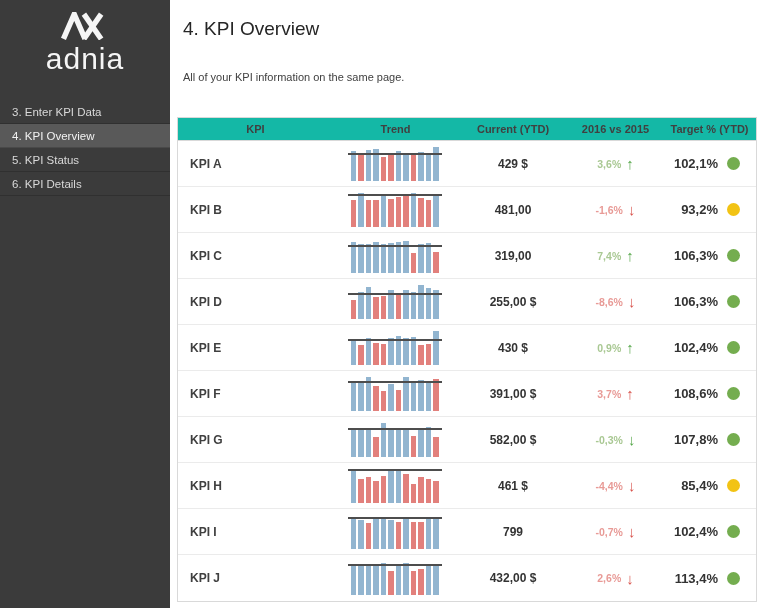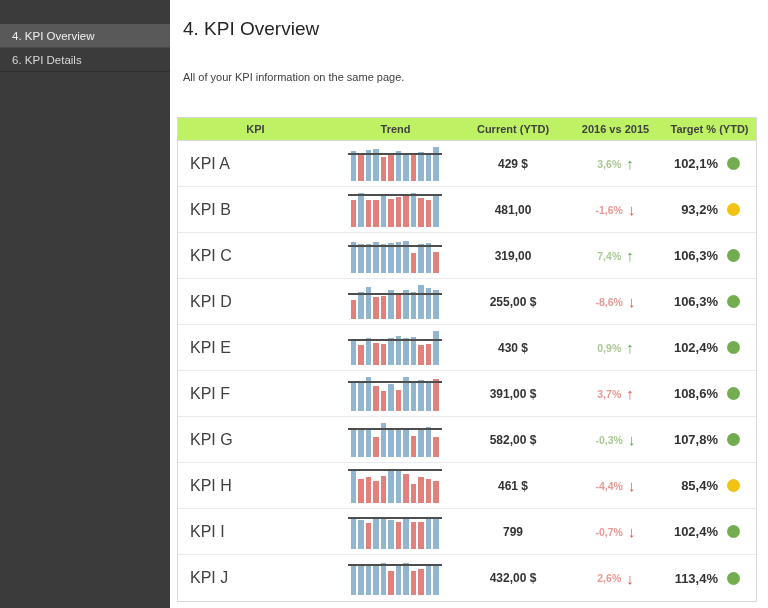--- a/index.html
+++ b/index.html
@@ -15,43 +15,53 @@
   .nav-item { padding: 6px 12px 5px 12px; font-size: 11.5px; color: #d9d9d9; border-bottom: 1px solid rgba(0,0,0,0.18); cursor: pointer; }
   .nav-item.active { background: #595959; color: #f2f2f2; }
 
   
   .main { position: absolute; left: 170px; top: 0; width: 598px; height: 608px; background: #fff; }
   .title { font-size: 19px; font-weight: 400; color: #262626; margin: 18px 0 0 13px; }
   .subtitle { font-size: 11px; color: #404040; margin: 31px 0 0 13px; }
 
   
   .table { position: absolute; left: 7px; top: 117px; width: 580px; border: 1px solid #d9d9d9; background: #fff; }
-  .thead { display: grid; grid-template-columns: 155px 125px 110px 95px 1fr; height: 23px; background: #bef264; border-bottom: 1px solid #d9d9d9; align-items: center; }
+  .thead { display: grid; grid-template-columns: 155px 125px 110px 95px 1fr; height: 23px; background: #14b8a6; border-bottom: 1px solid #d9d9d9; align-items: center; }
   .th { font-size: 11px; font-weight: bold; color: #404040; text-align: center; }
   .row { display: grid; grid-template-columns: 155px 125px 110px 95px 1fr; height: 46px; align-items: center; border-bottom: 1px solid #ebebeb; }
   .row:last-child { border-bottom: none; }
-  .kpi-cell { padding-left: 12px; font-size: 16px; font-weight: normal; color: #404040; }
+  .kpi-cell { padding-left: 12px; font-size: 12px; font-weight: bold; color: #404040; }
   .trend-cell { display: flex; justify-content: center; }
   .sparkline { position: relative; width: 90px; height: 34px; display: flex; align-items: flex-end; gap: 2px; }
   .bar { width: 5.5px; flex: 0 0 auto; }
   .target-line { position: absolute; left: -3px; right: -1px; height: 2px; }
   .current-cell { text-align: center; font-size: 12px; font-weight: bold; color: #333333; }
   .change-cell { display: flex; justify-content: center; align-items: center; gap: 5px; }
   .change-pct { font-size: 10.5px; font-weight: bold; }
   .change-arrow { font-size: 15px; font-weight: bold; line-height: 1; }
   .target-cell { display: flex; justify-content: flex-end; align-items: center; gap: 9px; padding-right: 16px; }
   .target-pct { font-size: 13px; font-weight: bold; color: #333333; }
   .dot { width: 13px; height: 13px; border-radius: 50%; flex: 0 0 auto; }
 </style>
 </head>
 <body>
 
 <div class="sidebar">
+  <div class="logo">
+    <svg width="60" height="28" viewBox="0 0 46 26">
+      <path d="M3 25 L13 2 L23 25" fill="none" stroke="#f5f5f5" stroke-width="5"></path>
+      <path d="M22 2 L38 25" fill="none" stroke="#f5f5f5" stroke-width="5"></path>
+      <path d="M38 2 L22 25" fill="none" stroke="#f5f5f5" stroke-width="5"></path>
+    </svg>
+    <div class="wordmark">adnia</div>
+  </div>
   <nav class="nav" id="nav">
+      <div class="nav-item">3. Enter KPI Data</div>
       <div class="nav-item active">4. KPI Overview</div>
+      <div class="nav-item">5. KPI Status</div>
       <div class="nav-item">6. KPI Details</div>
     </nav>
 </div>
 
 <div class="main">
   <h1 class="title">4. KPI Overview</h1>
   <div class="subtitle">All of your KPI information on the same page.</div>
   <div class="table">
     <div class="thead" id="thead">
         <div class="th">KPI</div>

